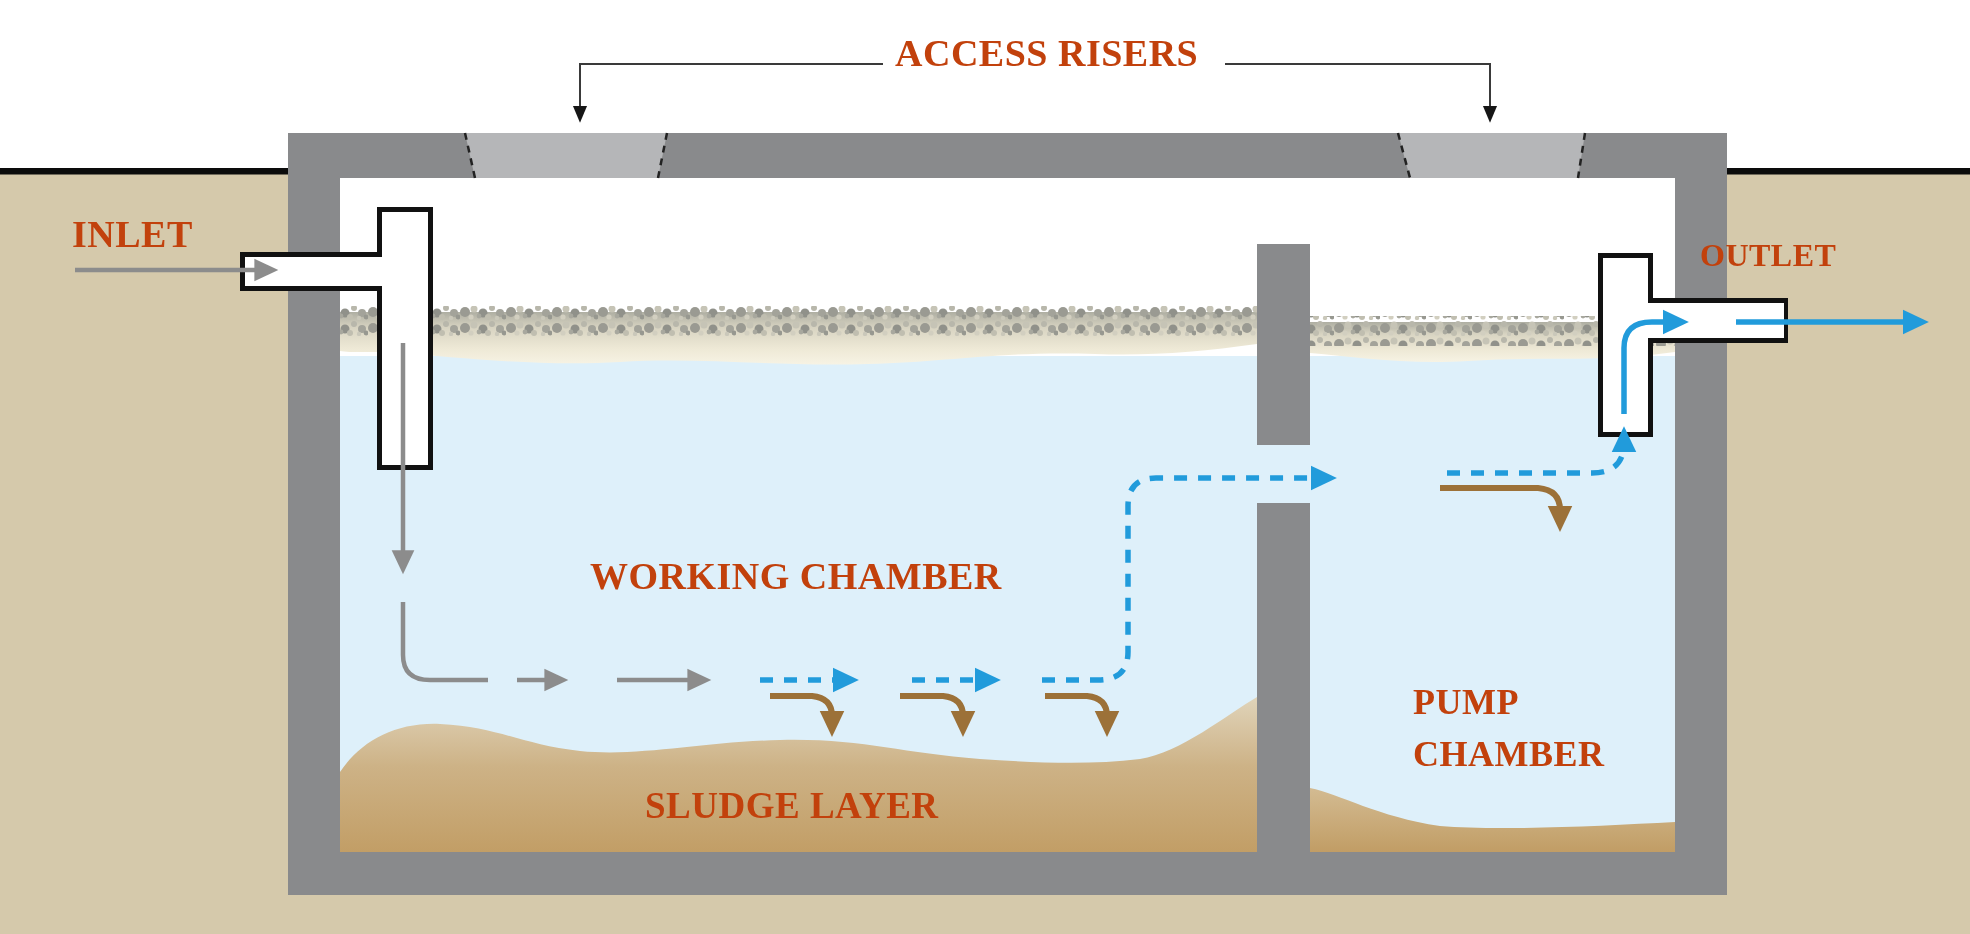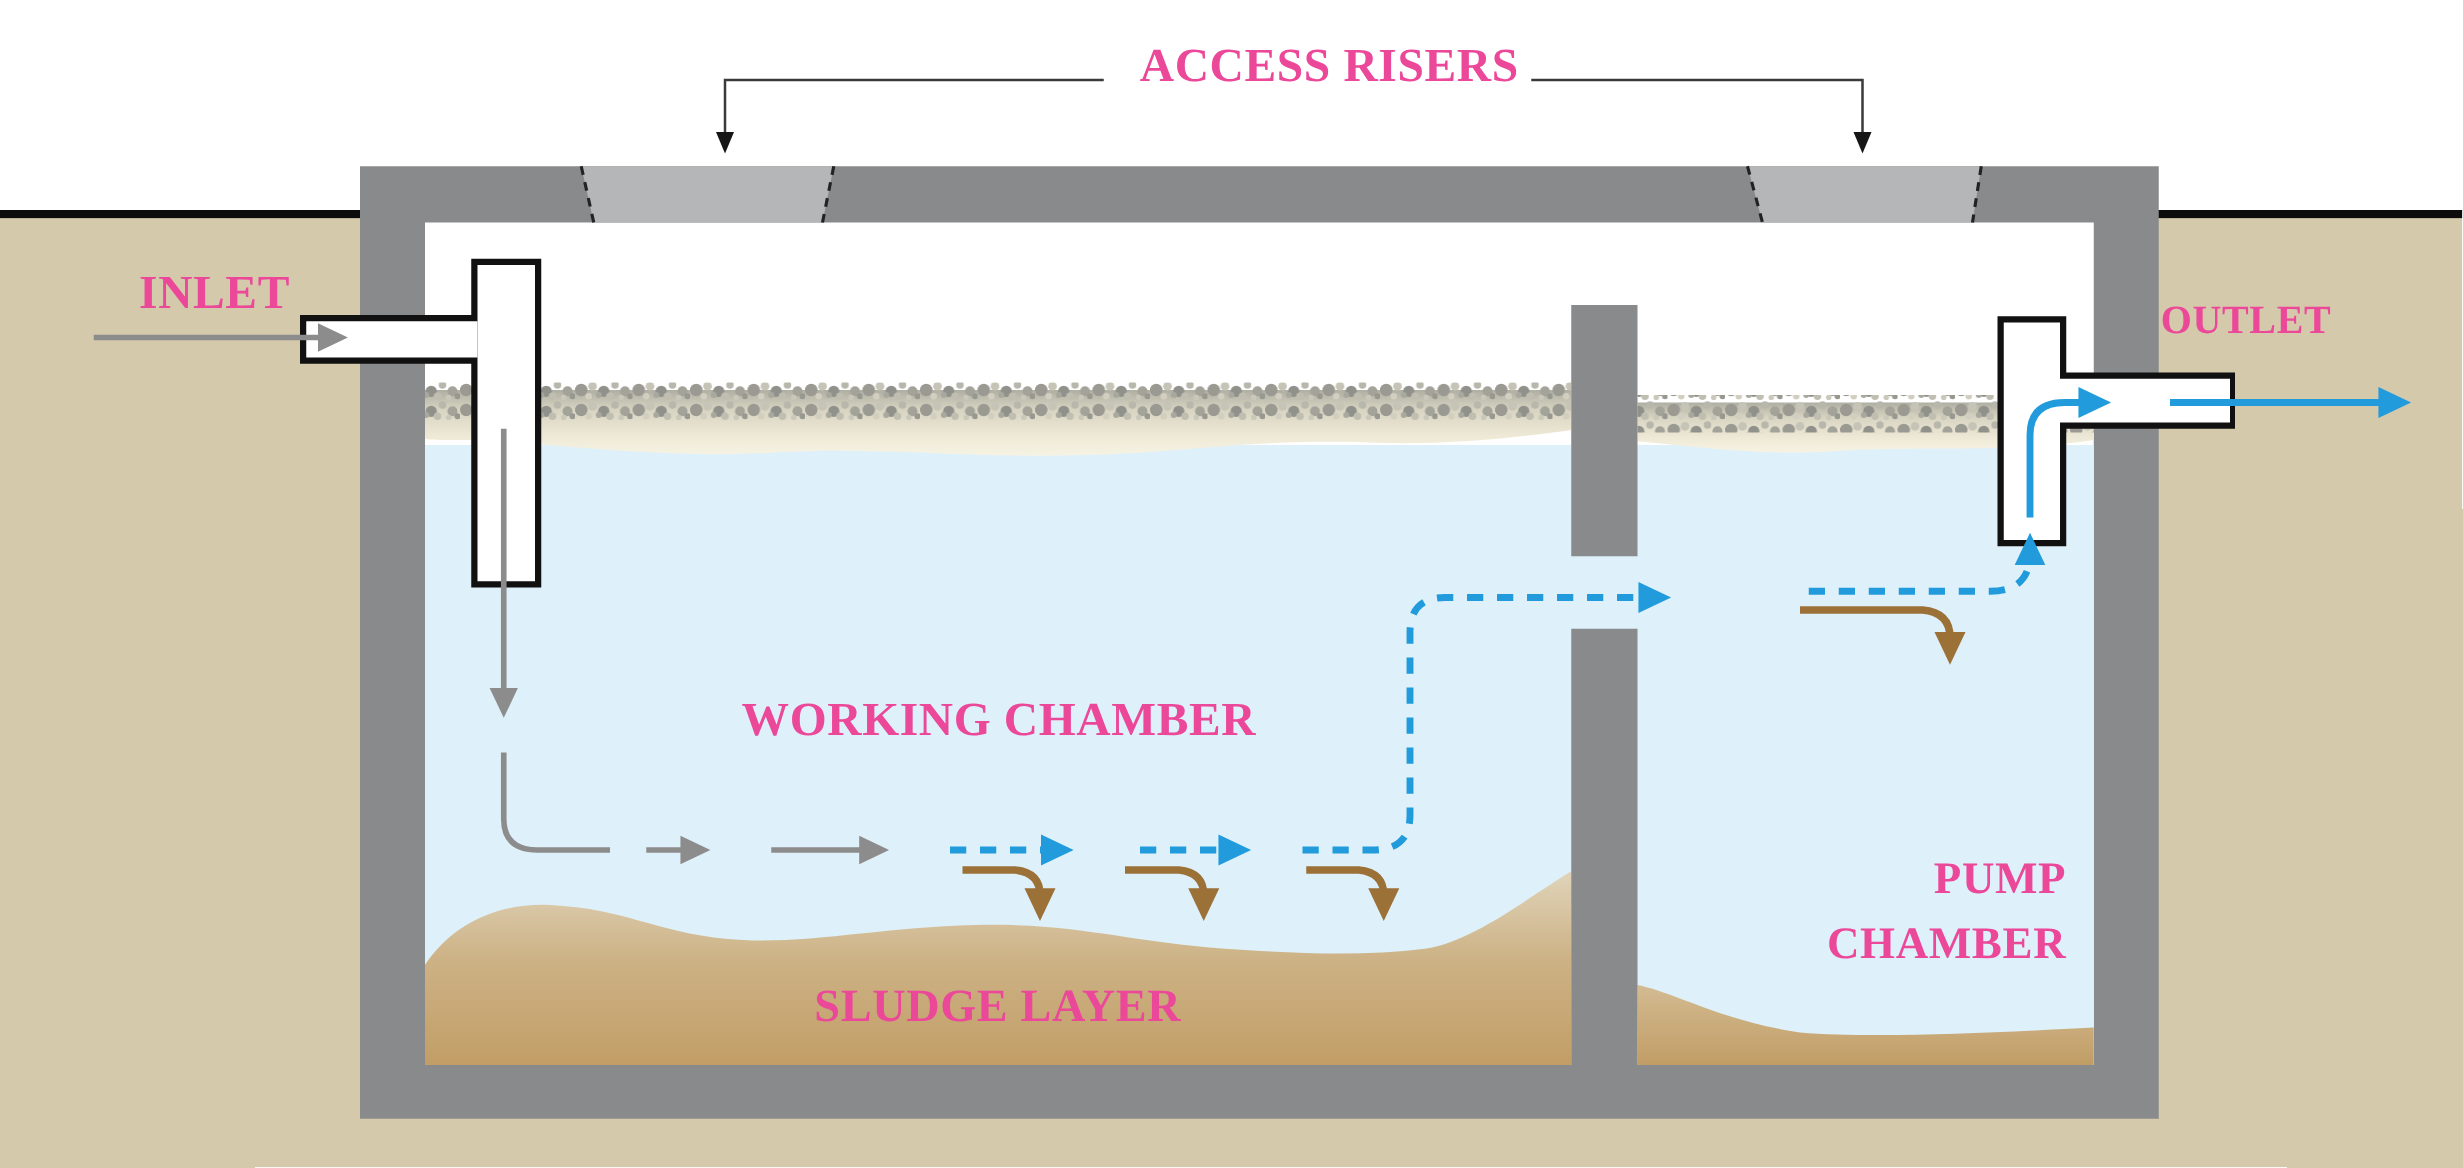--- a/index.html
+++ b/index.html
@@ -1,22 +1,22 @@
 <!DOCTYPE html>
 <html style="--soil: #d5c9ab; --ground-line: #0c0c0c; --tank-gray: #898a8c; --riser-gray: #b5b6b8; --headspace: #ffffff; --water: #def0fa; --scum-cream: #efead7; --sludge-brown: #c29e66; --flow-blue: #219bdb; --flow-gray: #8c8c8c; --settle-brown: #9c7138; --pipe-outline: #111111; --callout-line: #3a3a3a;"><head>
 <meta charset="utf-8">
 <style>
   html,body{margin:0;padding:0;background:#ffffff;}
   #stage{position:relative;width:1970px;height:934px;overflow:hidden;background:#ffffff;
          font-family:"Liberation Serif","DejaVu Serif",serif;}
   #diagram-svg{position:absolute;left:0;top:0;width:1970px;height:934px;}
-  .lbl{position:absolute;font-weight:700;color:#ec4899;text-align:right;line-height:1.1;
+  .lbl{position:absolute;font-weight:700;color:#c2410c;text-align:left;line-height:1.1;
        letter-spacing:0.5px;white-space:pre-line;}
   .lbl-access  {left:895px; top:33px;  width:320px;font-size:38px;}
-  .lbl-inlet   {left:82px;  top:214px; width:150px;font-size:38px;}
+  .lbl-inlet   {left:72px;  top:214px; width:150px;font-size:38px;}
   .lbl-outlet  {left:1700px;top:238px; width:165px;font-size:32px;}
   .lbl-scum    {left:610px; top:356px; width:280px;font-size:37px;}
   .lbl-working {left:590px; top:556px; width:415px;font-size:38px;}
   .lbl-sludge  {left:645px; top:786px; width:300px;font-size:37px;}
   .lbl-pump    {left:1413px;top:676px; width:240px;font-size:36px;line-height:52px;}
 </style>
 </head>
 <body>
 
 <div id="stage">

